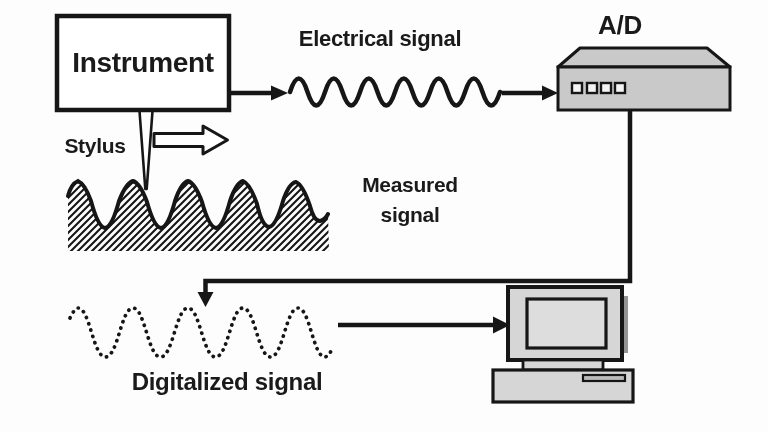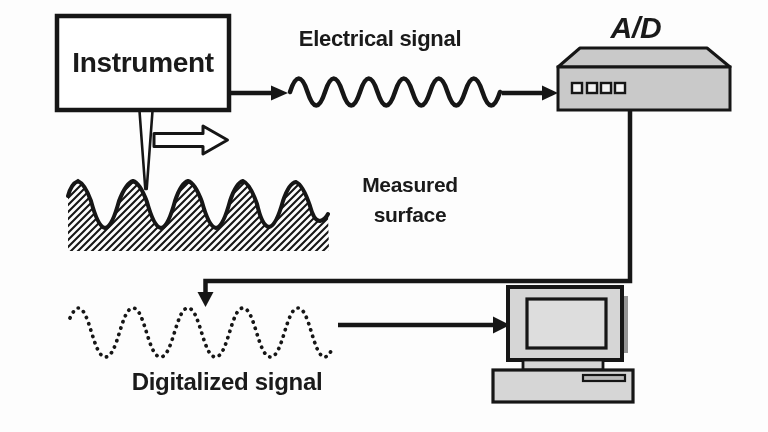--- a/index.html
+++ b/index.html
@@ -36,21 +36,21 @@
     letter-spacing: -0.3px;
     line-height: 1.2;
     white-space: nowrap;
   }
   .label-instrument {
     left: 57px; top: 16px; width: 172px; height: 94px;
     display: flex; align-items: center; justify-content: center;
     font-size: 28px;
   }
   .label-electrical   { left: 280px; top: 26px;  width: 200px; font-size: 22px; }
-  .label-ad           { left: 596px; top: 10px;  width: 80px;  font-size: 30px; font-style: italic; }
+  .label-ad           { left: 580px; top: 10px;  width: 80px;  font-size: 26px; }
   .label-stylus       { left: 58px;  top: 133px; width: 74px;  font-size: 21px; }
   .label-measured     { left: 330px; top: 170px; width: 160px; font-size: 21px;
                         line-height: 30px; white-space: normal; }
   .label-digitalized  { left: 122px; top: 368px; width: 210px; font-size: 24px; }
 </style>
 </head>
 <body>
 
 <div id="stage">
 
@@ -129,17 +129,18 @@
       <rect x="583" y="375" width="42" height="6" stroke-width="2.2" class="slot-shape"></rect>
     </g>
   </svg>
 
   <div class="label label-instrument">Instrument</div>
 
   <div class="label label-electrical">Electrical signal</div>
 
   <div class="label label-ad">A/D</div>
 
+  <div class="label label-stylus">Stylus</div>
 
-  <div class="label label-measured">Measured surface</div>
+  <div class="label label-measured">Measured signal</div>
 
   <div class="label label-digitalized">Digitalized signal</div>
 </div>
 
 </body></html>

